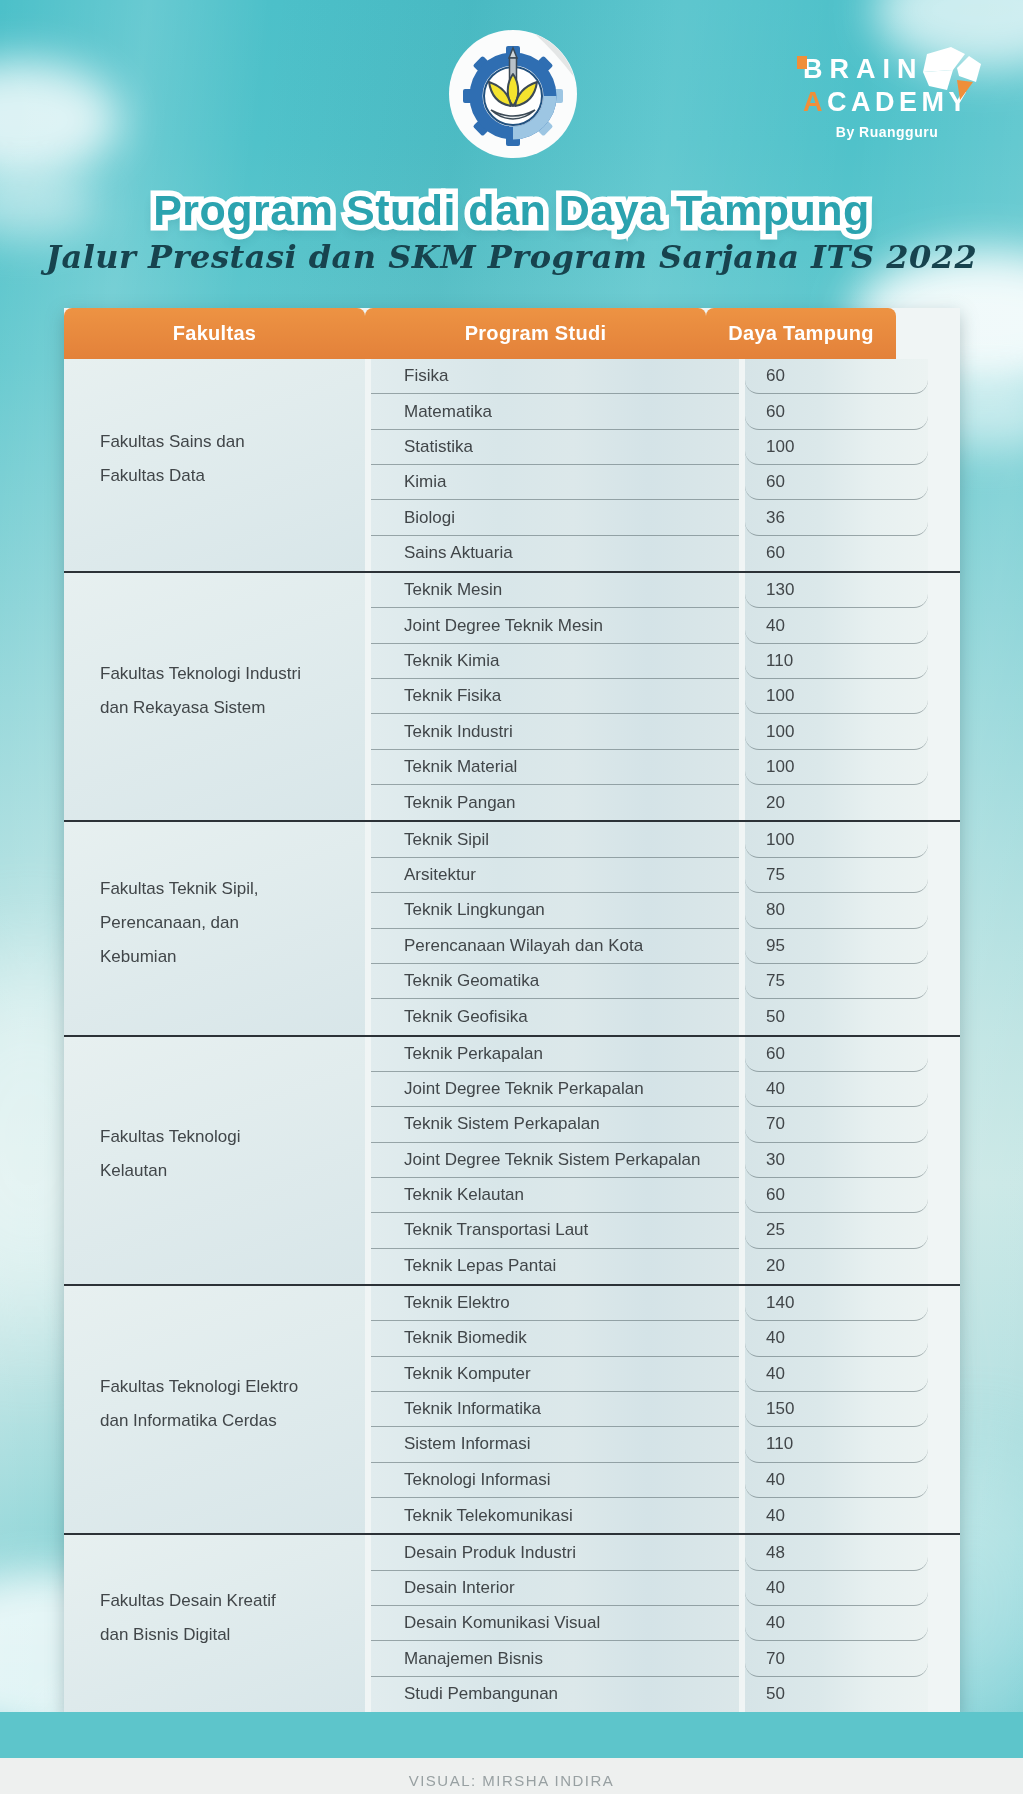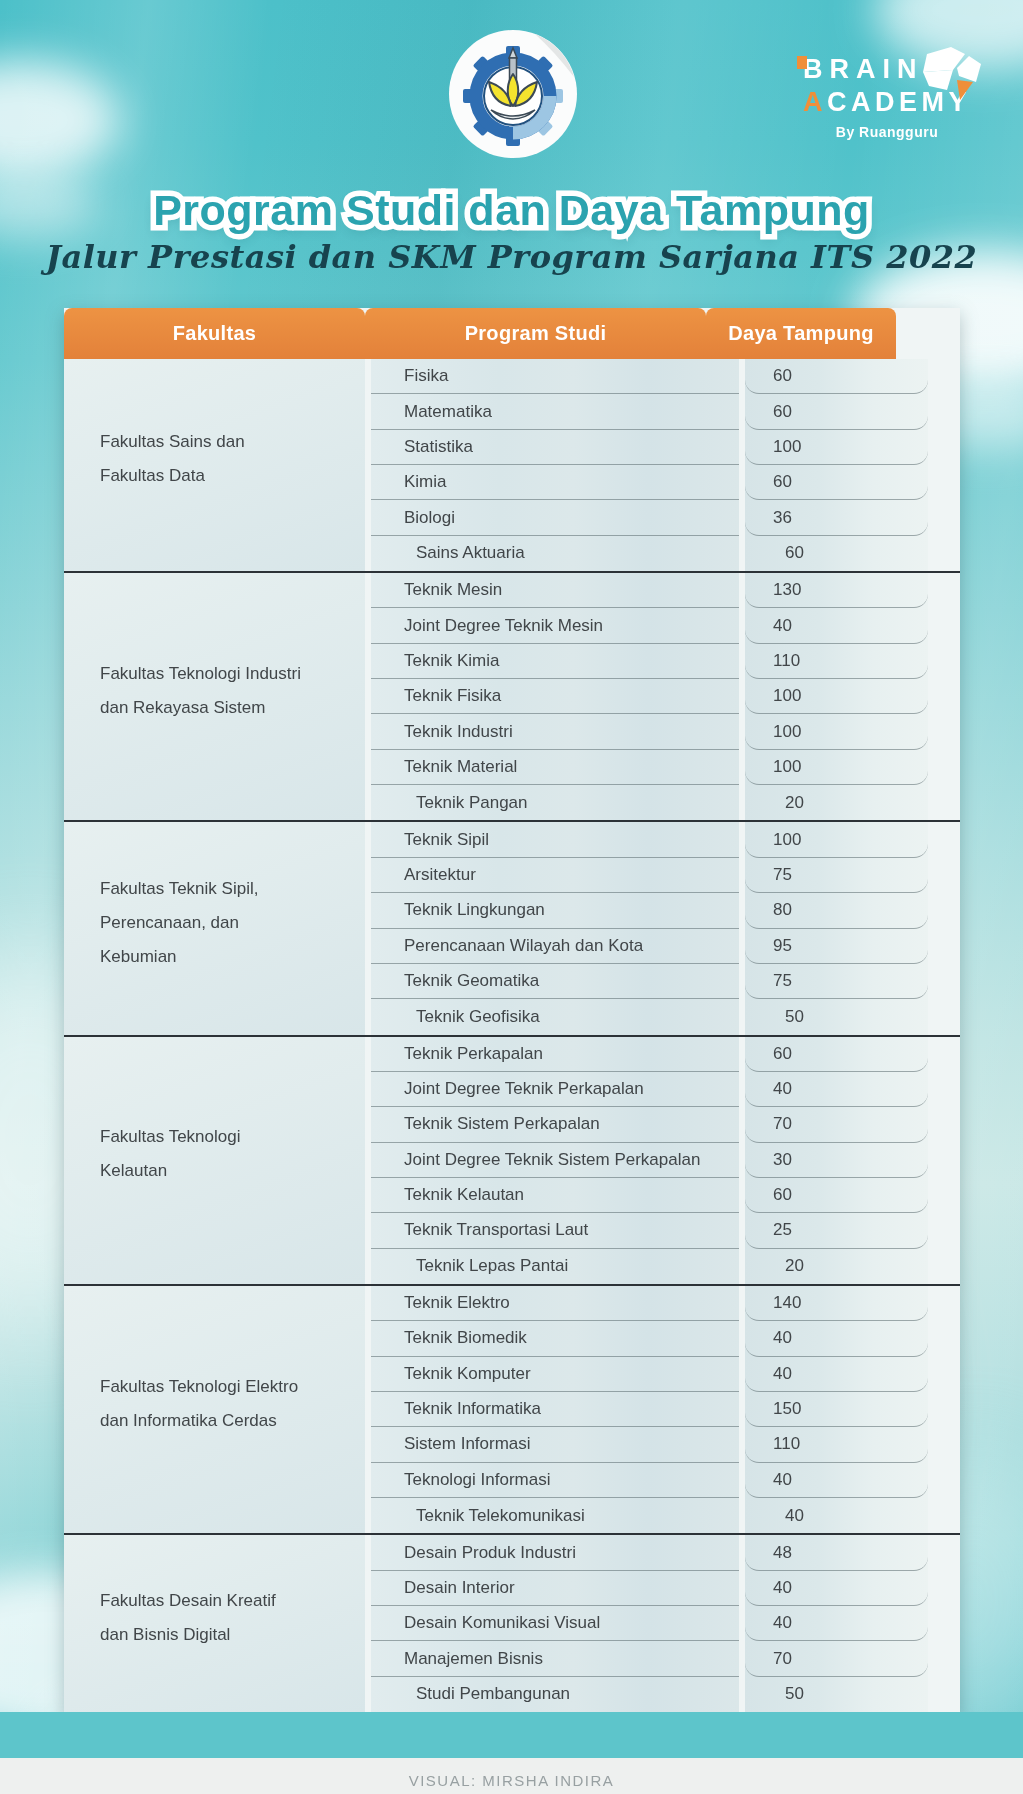--- a/index.html
+++ b/index.html
@@ -70,23 +70,23 @@
     padding:0 22px 12px 36px;
     background:linear-gradient(160deg,#e7f0f0,#d8e6e9);}
   .fak-label{font-size:17px;color:#414649;}
   .fak-line{display:block;line-height:34px;}
   .prog-col{width:368px;display:flex;flex-direction:column;
     background:linear-gradient(90deg,#e1ecee 0%,#d8e6e9 35%,#dce8ea 55%,#d4e3e7 75%,#dbe7e9 100%);}
   .cap-col{width:183px;display:flex;flex-direction:column;
     background:linear-gradient(90deg,#d6e4e7 0%,#dbe8ea 40%,#e7f0f0 70%,#ecf3f2 100%);}
   .cell-row{height:35.35px;box-sizing:border-box;display:flex;align-items:center;
     border-bottom:1px solid rgba(90,105,110,.55);font-size:17px;color:#414649;}
-  .cell-row:last-child{border-bottom:none;margin-left:12px;}
+  .cell-row:last-child{border-bottom:none;}
   .prog-col .cell-row{padding-left:33px;}
-  .cap-col .cell-row{padding-left:28px;border-radius:14px;}
+  .cap-col .cell-row{padding-left:21px;border-radius:14px;}
 
   
   .footer-band{position:absolute;left:0;right:0;top:1712px;height:46px;background:#5dc5cb;}
   .credit-bar{position:absolute;left:0;right:0;top:1758px;height:44px;background:#eef0ef;
     display:flex;align-items:center;justify-content:center;}
   .credit-text{font-size:15px;color:#98a0a2;letter-spacing:1.5px;}
 </style>
 </head>
 <body>
 

